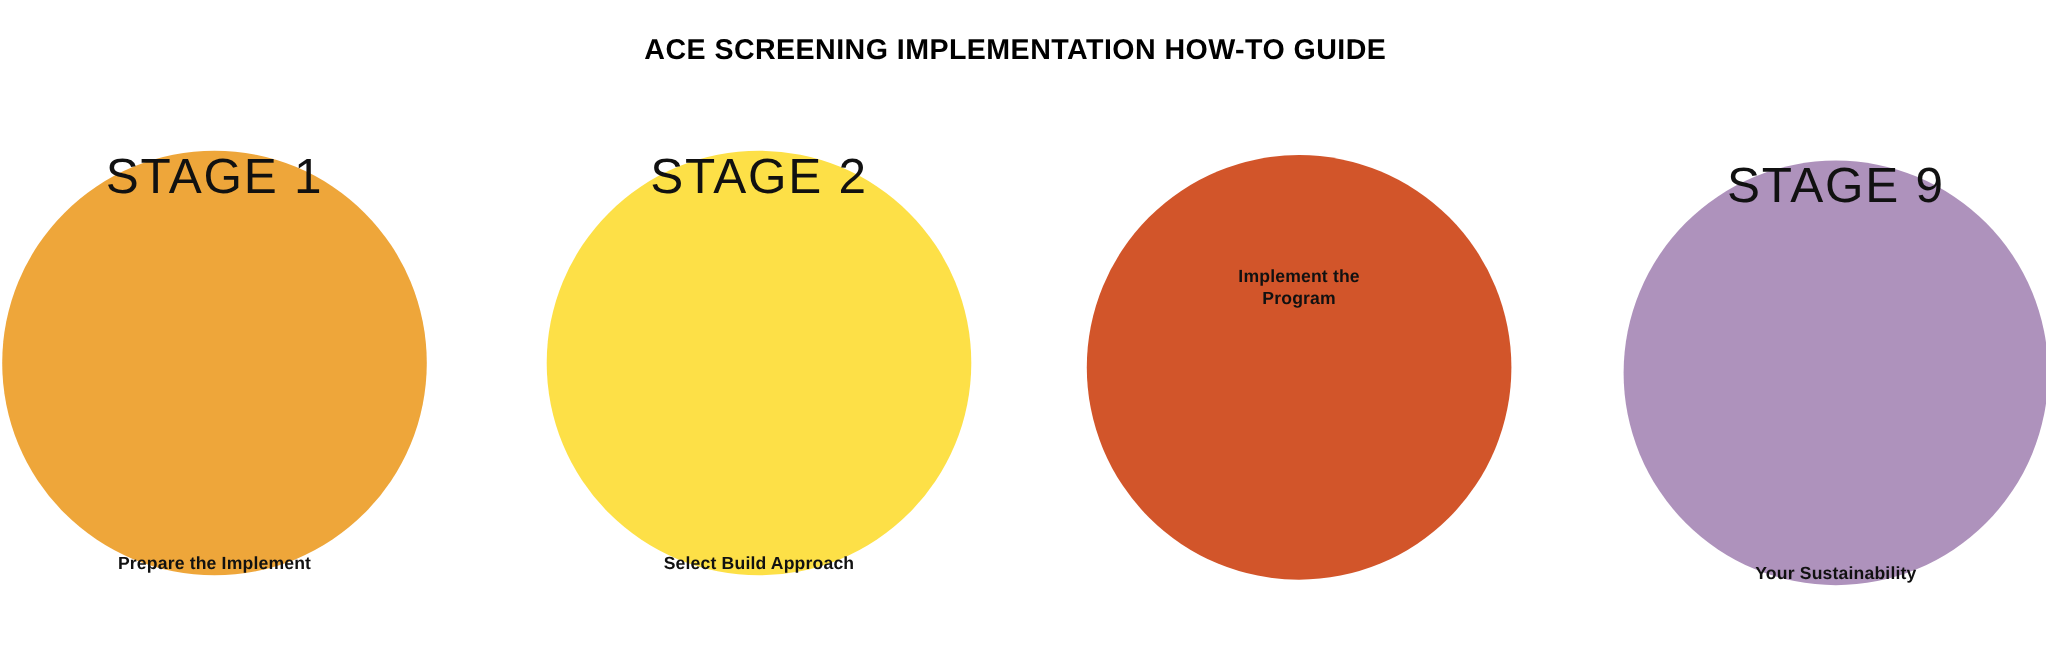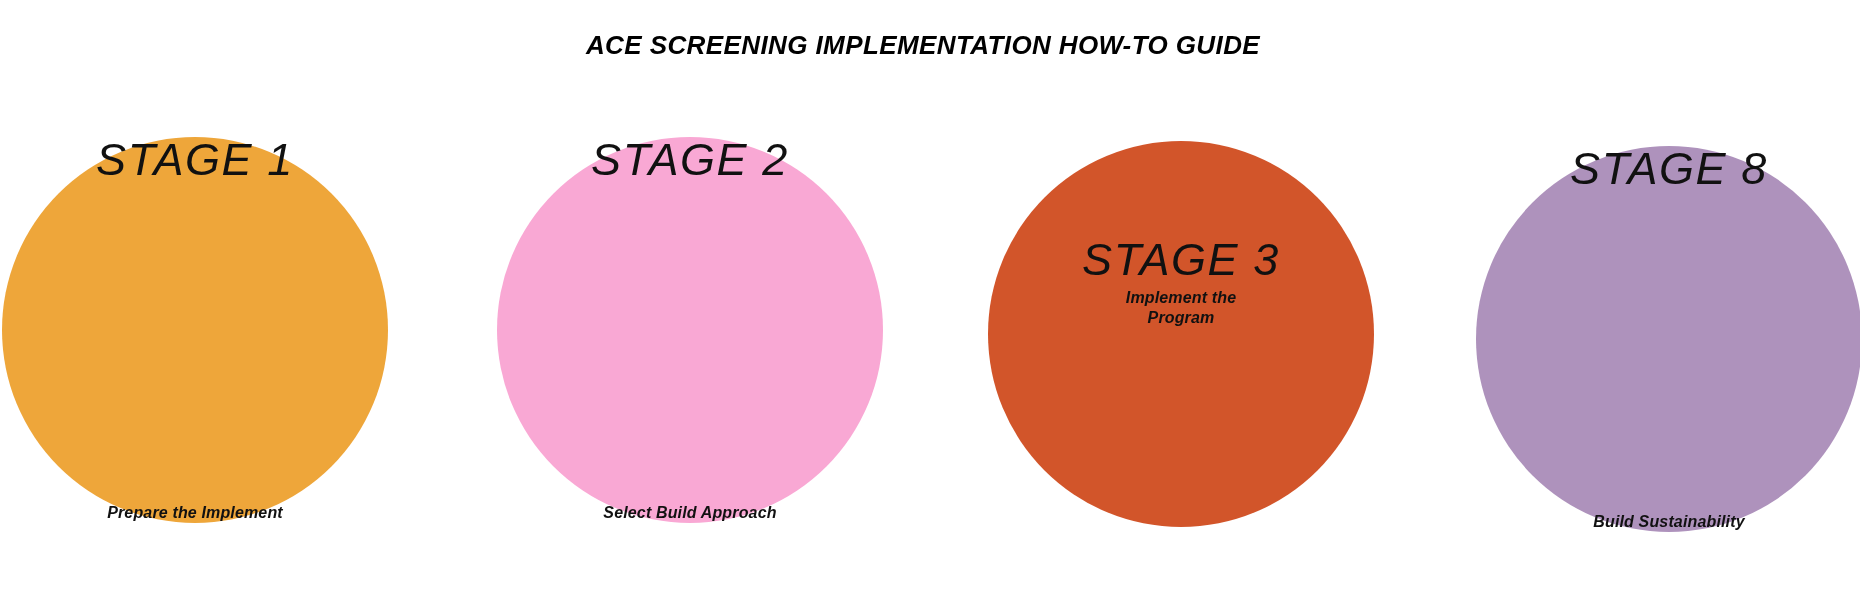--- a/index.html
+++ b/index.html
@@ -14,21 +14,20 @@
     overflow: hidden;
     font-family: "Liberation Sans", sans-serif;
     -webkit-font-smoothing: antialiased;
   }
 
   #canvas {
     position: relative;
     width: 1848px;
     height: 609px;
     background: #ffffff;
-    font-style: italic;
   }
 
   
   .page-title {
     position: absolute;
     left: 0;
     top: 30px;
     width: 1860px;
     text-align: center;
     font-family: "Liberation Sans", sans-serif;
@@ -106,29 +105,28 @@
 
   <div class="page-title">ACE SCREENING IMPLEMENTATION HOW-TO GUIDE</div>
 
   <div class="stage-row">
 
     <div class="stage-circle pos-0" style="background-color: rgb(238, 166, 58);">
       <div class="stage-heading">STAGE 1</div>
       <div class="stage-subtitle">Prepare the Implement</div>
     </div>
 
-    <div class="stage-circle pos-1" style="background-color: #f9a8d4;">
+    <div class="stage-circle pos-1" style="background-color: #fde047;">
       <div class="stage-heading">STAGE 2</div>
       <div class="stage-subtitle">Select Build Approach</div>
     </div>
 
     <div class="stage-circle pos-2 two-line" style="background-color: rgb(210, 85, 42);">
-      <div class="stage-heading">STAGE 3</div>
       <div class="stage-subtitle">Implement the Program</div>
     </div>
 
     <div class="stage-circle pos-3" style="background-color: rgb(174, 146, 188);">
-      <div class="stage-heading">STAGE 8</div>
-      <div class="stage-subtitle">Build Sustainability</div>
+      <div class="stage-heading">STAGE 9</div>
+      <div class="stage-subtitle">Your Sustainability</div>
     </div>
 
   </div>
 </div>
 
 </body></html>

